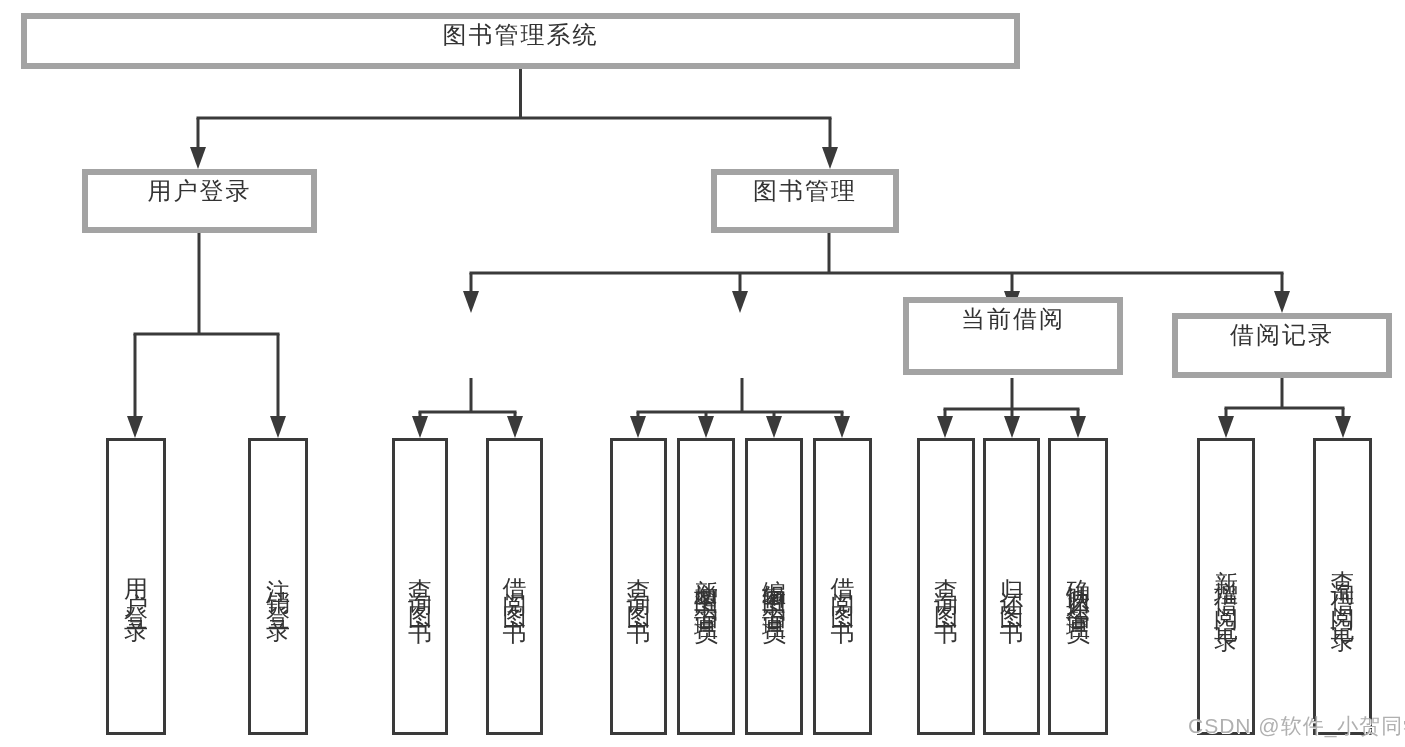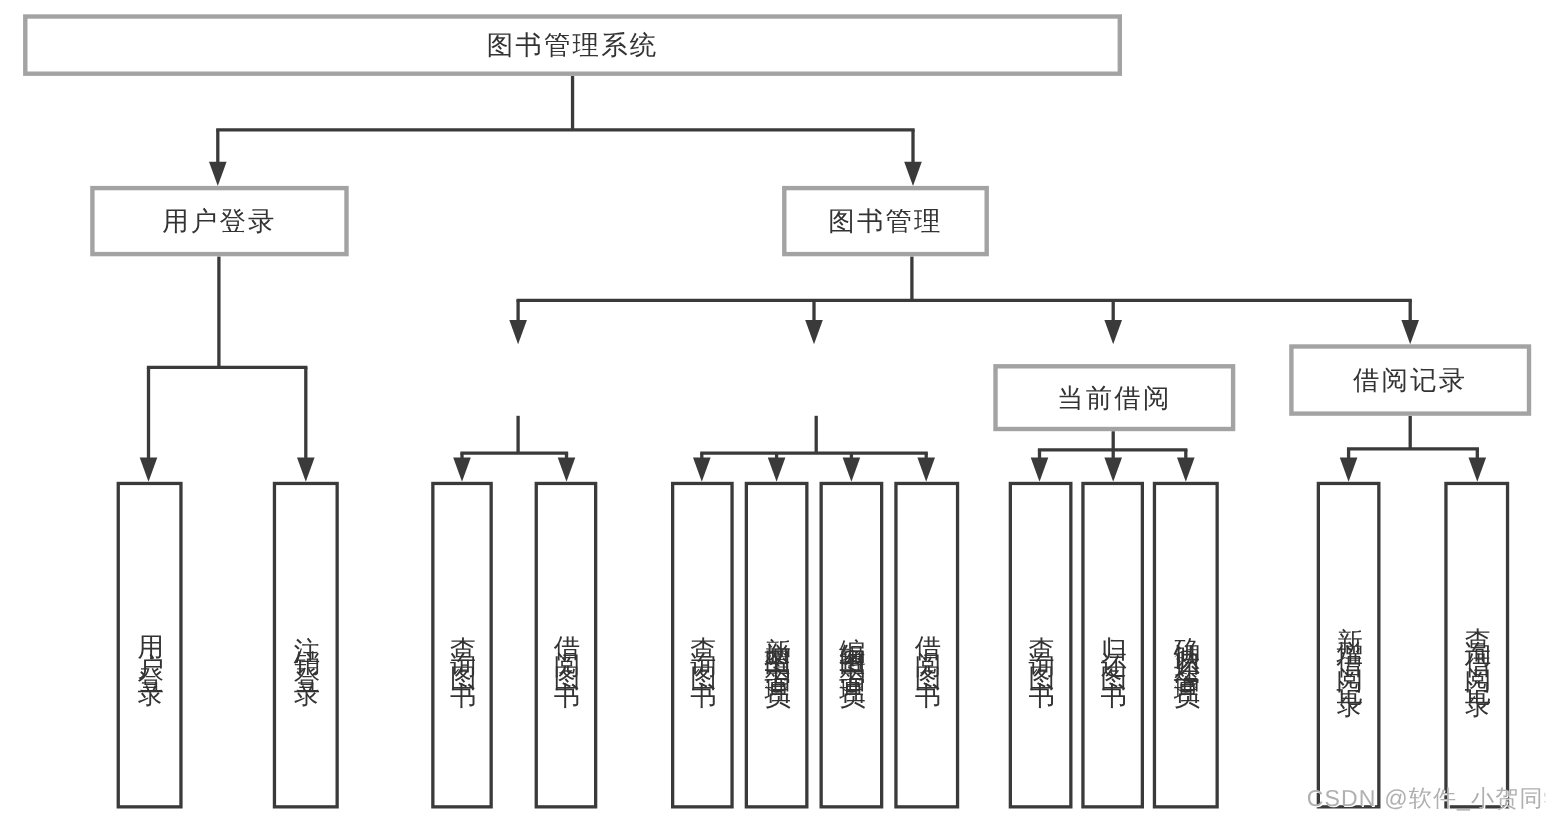--- a/index.html
+++ b/index.html
@@ -14,23 +14,22 @@
   #wires {
     position: absolute;
     left: 0; top: 0;
     width: 1405px; height: 747px;
     pointer-events: none;
   }
   .node {
     position: absolute;
     box-sizing: border-box;
     background: #ffffff;
-    border: 4px solid #a3a3a3;
+    border: 6px solid #a3a3a3;
     display: flex;
-    align-items: center;
     justify-content: center;
   }
   .node .lbl {
     font-size: 24px;
     letter-spacing: 2px;
     color: #333333;
     white-space: nowrap;
   }
   .vbox {
     position: absolute;
@@ -151,21 +150,21 @@
     <span class="lbl">图书管理系统</span>
   </div>
 
   <div class="node" style="left:82px;top:169px;width:235px;height:64px">
     <span class="lbl">用户登录</span>
   </div>
   <div class="node" style="left:711px;top:169px;width:188px;height:64px">
     <span class="lbl">图书管理</span>
   </div>
 
-  <div class="node" style="left:903px;top:331px;width:220px;height:61px">
+  <div class="node" style="left:903px;top:297px;width:220px;height:78px">
     <span class="lbl">当前借阅</span>
   </div>
   <div class="node" style="left:1172px;top:313px;width:220px;height:65px">
     <span class="lbl">借阅记录</span>
   </div>
 
   <div class="vbox sp14" style="left:106px;width:60px">
     <span class="lbl">用户登录</span>
   </div>
   <div class="vbox sp14" style="left:248px;width:60px">

